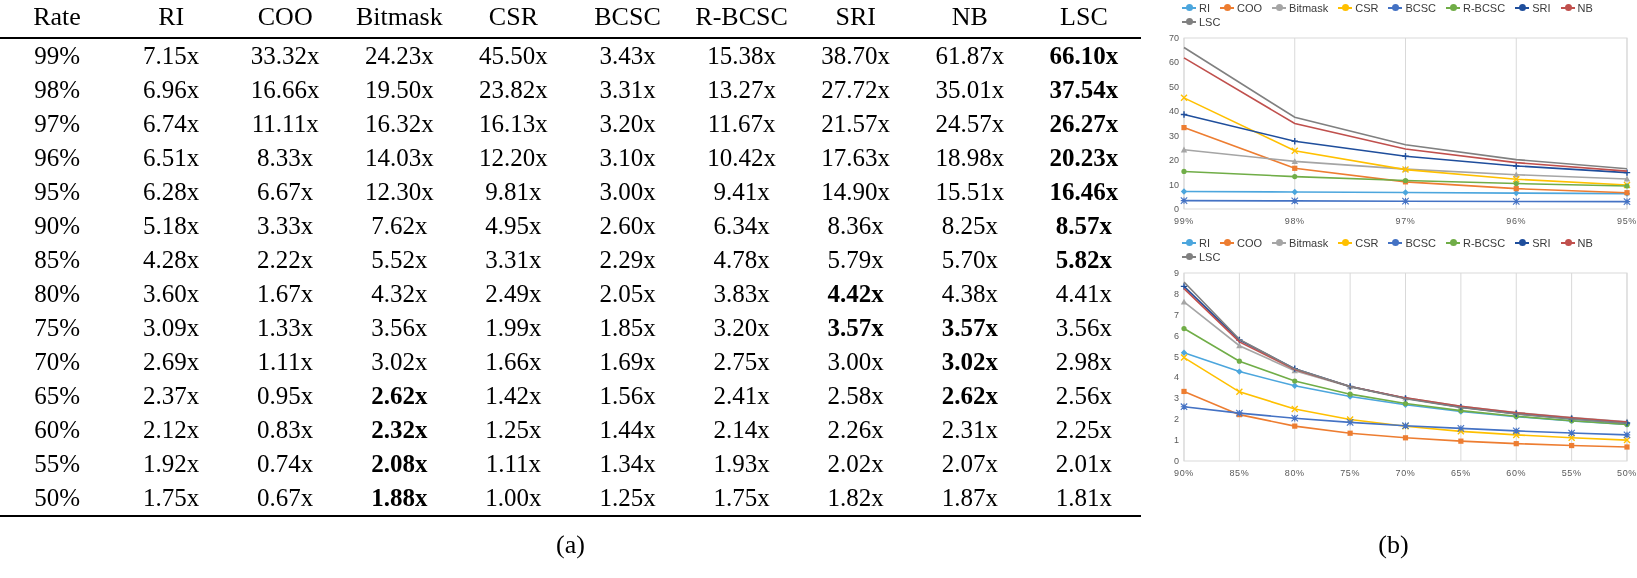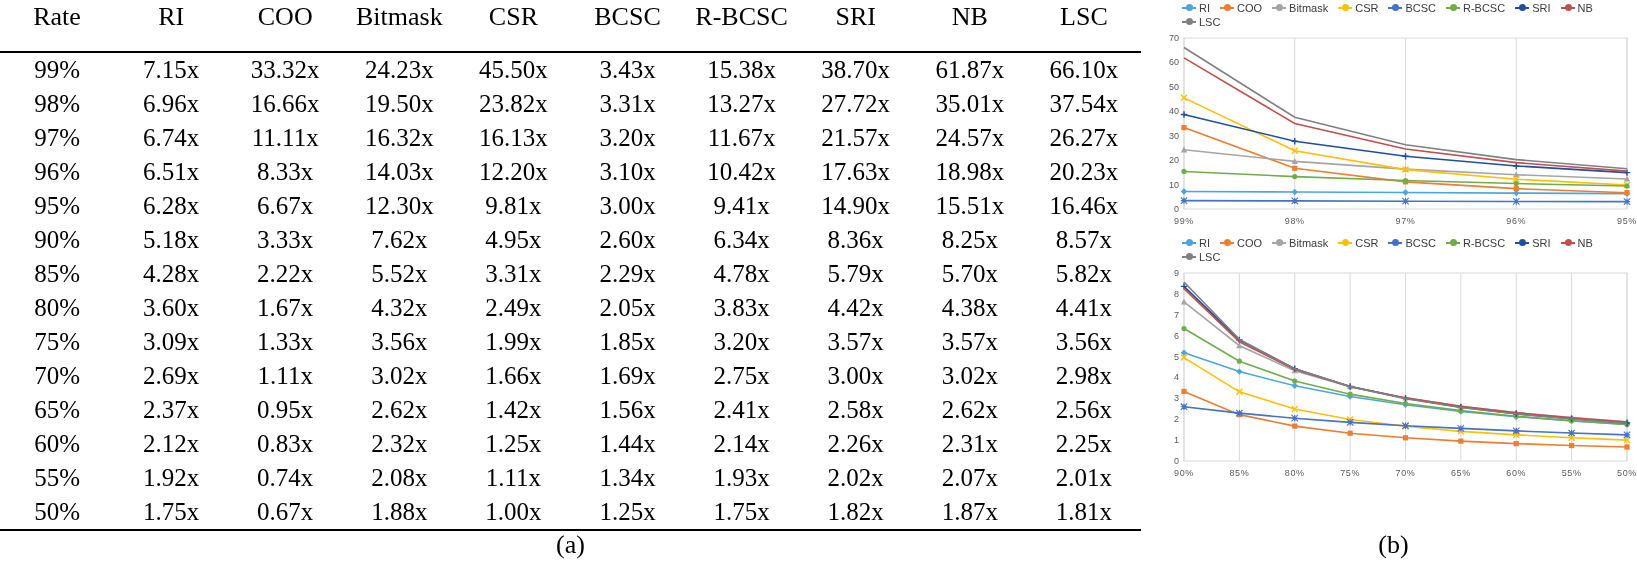--- a/index.html
+++ b/index.html
@@ -35,30 +35,30 @@
   table.perf th, table.perf td {
     text-align: center;
     font-size: 25px;
     font-weight: normal;
     padding: 3px 0 4px 0;
     color: #000;
     line-height: 1.08;
   }
   table.perf th {
     font-size: 26px;
-    padding-bottom: 20px;
+    padding-bottom: 6px;
   }
   table.perf thead tr {
     border-bottom: 2.5px solid #000;
   }
   table.perf tbody tr:last-child {
     border-bottom: 2.5px solid #000;
   }
   table.perf td.bold {
-    font-weight: normal;
+    font-weight: bold;
   }
   .caption {
     position: absolute;
     font-size: 26px;
     color: #000;
     font-family: "Liberation Serif", serif;
   }
   .cap-a {
     left: 0;
     top: 530px;

